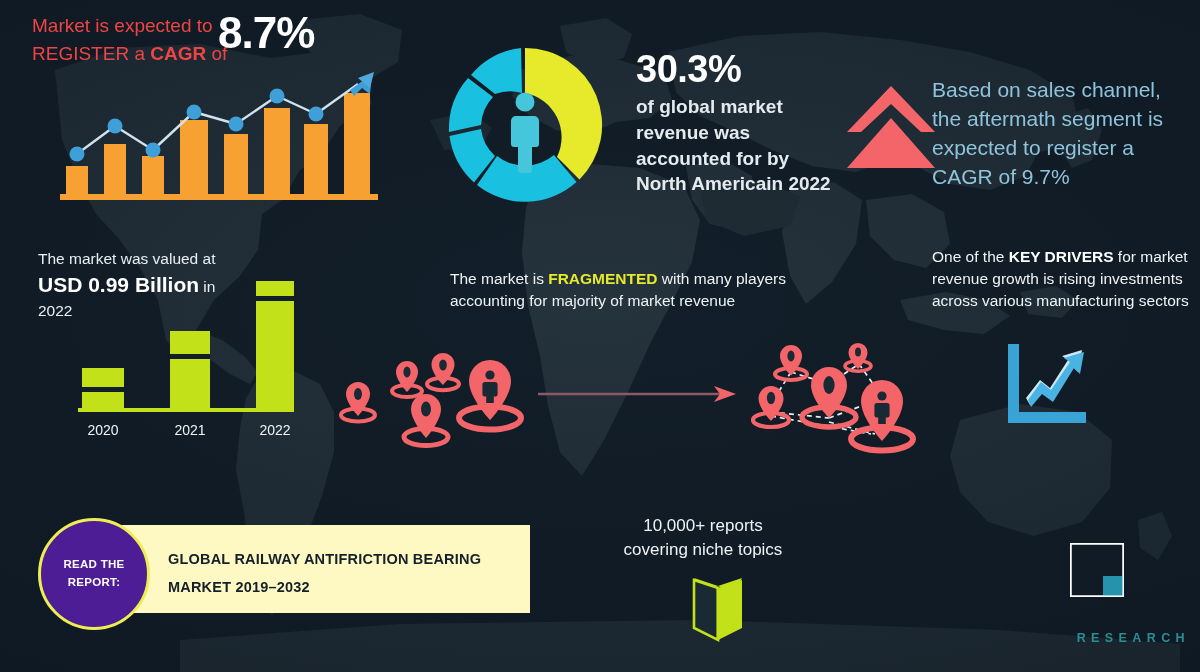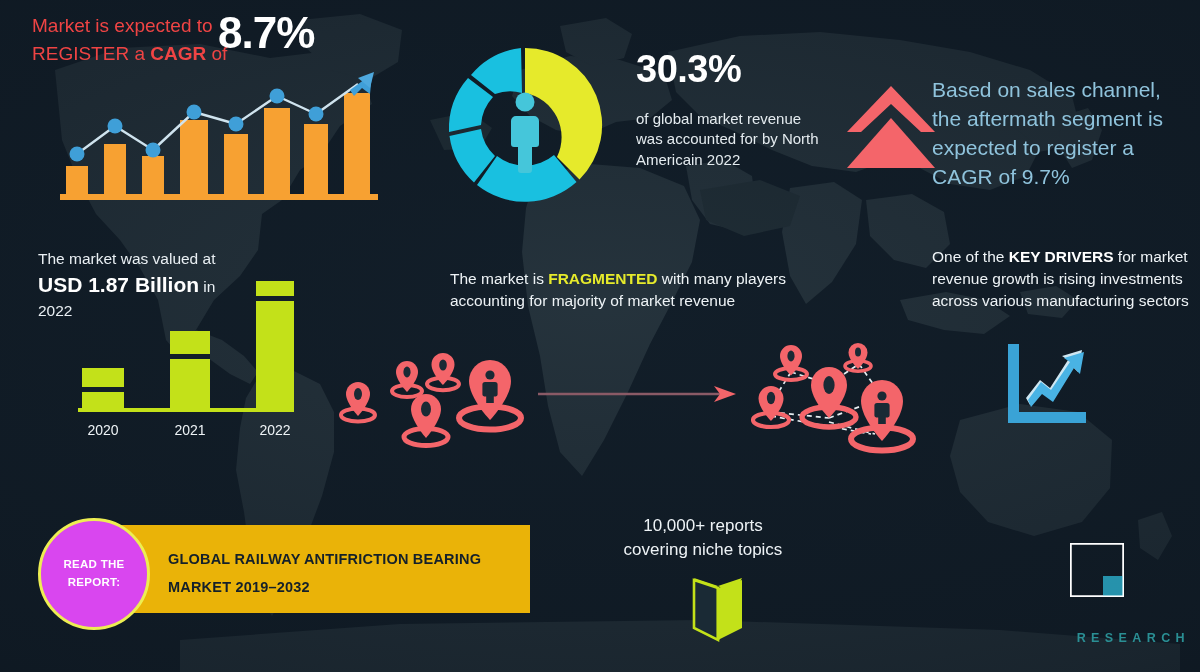--- a/index.html
+++ b/index.html
@@ -36,21 +36,21 @@
 
   
   #growth-chart { position:absolute; left:52px; top:70px; width:330px; height:130px; }
 
   
   #donut-wrap { position:absolute; left:440px; top:40px; width:170px; height:170px; }
 
   
   #na-block { left:636px; top:48px; width:195px; }
   #na-value { font-size:38px; font-weight:bold; color:#fff; letter-spacing:-0.5px; }
-  #na-desc { font-size:15px; color:#e4ebef; line-height:1.36; margin-top:18px; }
+  #na-desc { font-size:19px; color:#e4ebef; line-height:1.36; margin-top:3px;font-weight:bold; }
 
   
   #chev-wrap { position:absolute; left:845px; top:80px; width:92px; height:92px; }
 
   
   #aftermath { left:932px; top:76px; width:258px;
                font-size:21px; color:#8fc3dc; line-height:1.38; }
 
   
   #valuation { left:38px; top:248px; width:230px; font-size:15.5px; color:#e9eff3; line-height:1.42; }
@@ -71,30 +71,30 @@
   #pins-left { position:absolute; left:335px; top:352px; width:200px; height:110px; }
   #pins-right { position:absolute; left:745px; top:342px; width:195px; height:125px; }
   #flow-arrow { position:absolute; left:538px; top:382px; width:200px; height:24px; }
 
   
   #blueicon { position:absolute; left:1004px; top:342px; width:86px; height:84px; }
 
   
   #report-bar {
     position:absolute; left:108px; top:525px; width:422px; height:88px;
-    background:#eab308;
+    background:#fef9c3;
   }
   #report-title {
     position:absolute; left:60px; top:20px; width:350px;
     color:#14202a; font-size:14.5px; font-weight:bold; line-height:1.95;
     letter-spacing:0.2px;
   }
   #read-badge {
     position:absolute; left:38px; top:518px; width:112px; height:112px;
-    border-radius:50%; background:#d946ef; border:3px solid #edee52;
+    border-radius:50%; background:#4c1d95; border:3px solid #edee52;
     display:flex; align-items:center; justify-content:center;
   }
   #read-badge span {
     color:#ffffff; font-size:11.5px; font-weight:bold; text-align:center;
     line-height:1.55; letter-spacing:0.3px;
   }
 
   
   #reports-text { left:588px; top:514px; width:230px; font-size:17px; color:#eef3f6; line-height:1.42;text-align:center; }
   #book-icon { position:absolute; left:680px; top:568px; width:76px; height:76px; }
@@ -235,21 +235,21 @@
 
 <svg id="chev-wrap" viewBox="0 0 92 92">
   <path d="M46,6 L90,52 L76,52 L46,24 L16,52 L2,52 Z" fill="#f4656a"></path>
   <path d="M46,38 L90,88 L2,88 Z" fill="#f4656a"></path>
 </svg>
 
 <div class="txt" id="aftermath">Based on sales channel, the aftermath segment is expected to register a CAGR of  9.7%</div>
 
 <div class="txt" id="valuation">
   <span>The market was valued at</span><br>
-  <span class="big">USD 1.87 Billion</span><span> in</span><br>
+  <span class="big">USD 0.99 Billion</span><span> in</span><br>
   <span>2022</span>
 </div>
 
 <svg id="greenbars" viewBox="0 0 260 180">
   <g>
 
     <rect x="22" y="103" width="42" height="42" fill="#c3e119"></rect>
     <rect x="22" y="122" width="42" height="5" fill="#121e29"></rect>
 
     <rect x="110" y="66" width="40" height="79" fill="#c3e119"></rect>

